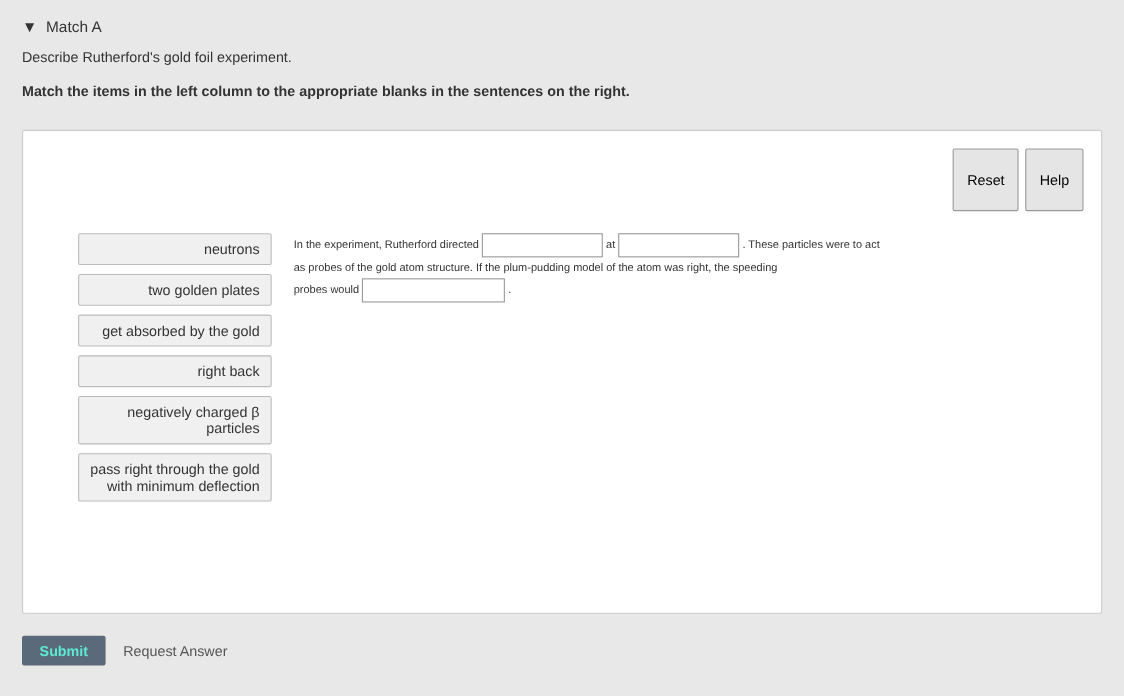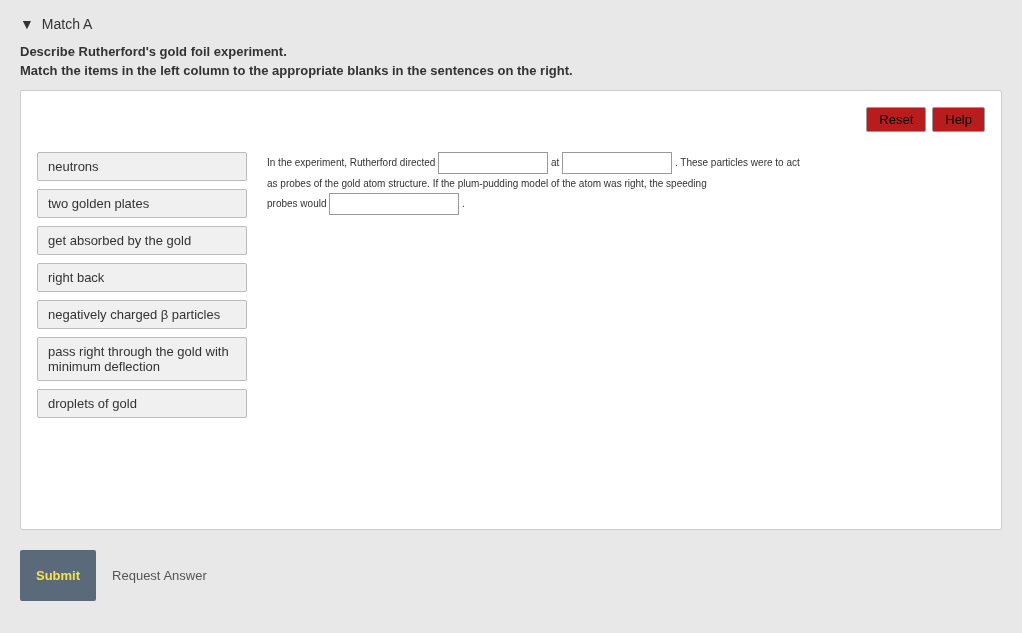--- a/index.html
+++ b/index.html
@@ -24,50 +24,49 @@
     .part-header {
       display: flex;
       align-items: center;
       gap: 8px;
       margin-bottom: 12px;
     }
 
     .description {
       font-size: 13px;
       color: #333;
-      margin-bottom: 4px;
+      margin-bottom: 16px;
+    }
+
+    .instruction {
+      font-size: 13px;
       font-weight: bold;
-    }
-
-    .instruction {
-      font-size: 13px;
-      font-weight: bold;
-      color: #333;
-      margin-bottom: 12px;
+      color: #333;
+      margin-bottom: 28px;
     }
 
     .main-box {
       background-color: #fff;
       border: 1px solid #ccc;
       border-radius: 2px;
       padding: 16px;
       min-height: 440px;
     }
 
     .top-bar {
       display: flex;
       justify-content: flex-end;
       gap: 6px;
       margin-bottom: 20px;
     }
 
     .btn-small {
-      padding: 4px 12px;
-      border: 1px solid #999;
-      background: #b91c1c;
+      padding: 20px 12px;
+      border: 1px solid #999;
+      background: #e5e5e5;
       border-radius: 2px;
       cursor: pointer;
       font-size: 13px;
     }
 
     .content-area {
       display: flex;
       gap: 20px;
     }
 
@@ -77,24 +76,25 @@
       gap: 8px;
       min-width: 210px;
       width: 210px;
     }
 
     .drag-item {
       background-color: #f0f0f0;
       border: 1px solid #bbb;
       border-radius: 2px;
       padding: 6px 10px;
-      text-align: left;
+      text-align: right;
       cursor: grab;
       font-size: 13px;
       color: #333;
+      margin-left: 34px;
     }
 
     .right-column {
       flex: 1;
       font-size: 10px;
       line-height: 1.7;
     }
 
     .sentence-area {
       line-height: 1.9;
@@ -128,23 +128,23 @@
     }
 
     .bottom-bar {
       display: flex;
       align-items: center;
       gap: 16px;
       margin-top: 20px;
     }
 
     .btn-submit {
-      padding: 18px 16px;
+      padding: 6px 16px;
       background-color: #5a6a7a;
-      color: #fde047;
+      color: #5eead4;
       border: none;
       border-radius: 2px;
       cursor: pointer;
       font-size: 13px;
       font-weight: bold;
     }
 
     .request-answer-link {
       color: #555;
       font-size: 13px;
@@ -183,23 +183,20 @@
           <span>get absorbed by the gold</span>
         </div>
         <div class="drag-item">
           <span>right back</span>
         </div>
         <div class="drag-item">
           <span>negatively charged β particles</span>
         </div>
         <div class="drag-item" style="padding: 6px 10px;">
           <span>pass right through the gold with minimum deflection</span>
-        </div>
-        <div class="drag-item">
-          <span>droplets of gold</span>
         </div>
       </div>
 
       <div class="right-column">
         <div class="sentence-area">
           <span>In the experiment, Rutherford directed</span>
           <span class="blank-input">&nbsp;</span>
           <span>at</span>
           <span class="blank-input-small">&nbsp;</span>
           <span>. These particles were to act</span>

